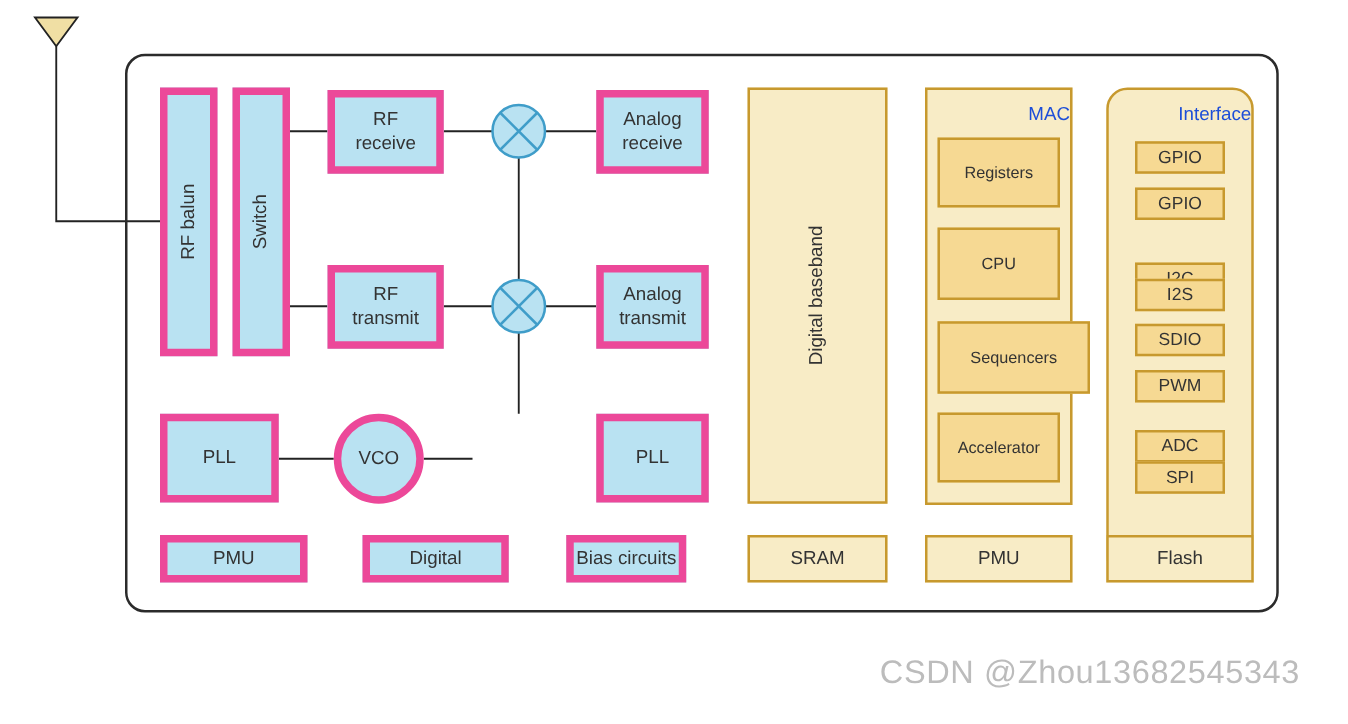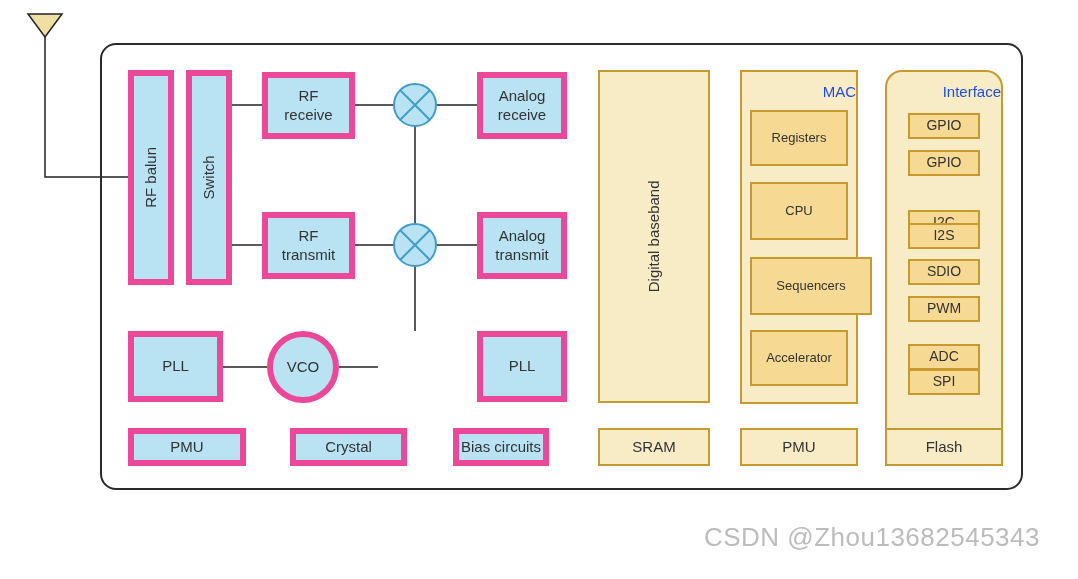--- a/index.html
+++ b/index.html
@@ -71,21 +71,21 @@
   <div class="block blue prewrap" style="left:262px; top:212px; width:93px; height:67px;">RF
 transmit</div>
   <div class="block blue prewrap" style="left:477px; top:212px; width:90px; height:67px;">Analog
 transmit</div>
 
   <div class="block blue" style="left:128px; top:331px; width:95px; height:71px;">PLL</div>
   <div class="block blue circle" style="left:267px; top:331px; width:72px; height:72px;">VCO</div>
   <div class="block blue" style="left:477px; top:331px; width:90px; height:71px;">PLL</div>
 
   <div class="block blue" style="left:128px; top:428px; width:118px; height:38px;">PMU</div>
-  <div class="block blue" style="left:290px; top:428px; width:117px; height:38px;">Crystal</div>
+  <div class="block blue" style="left:290px; top:428px; width:117px; height:38px;">Digital</div>
   <div class="block blue" style="left:453px; top:428px; width:96px; height:38px;">Bias circuits</div>
 
   <div class="block yellow vert" style="left:598px; top:70px; width:112px; height:333px;">
     <span>Digital baseband</span>
   </div>
   <div class="block yellow" style="left:598px; top:428px; width:112px; height:38px;">SRAM</div>
 
   <div class="group yellow" style="left:740px; top:70px; width:118px; height:334px;">
     <div class="group-title">MAC</div>
     <div class="block yellow-inner" style="left:8px; top:38px; width:98px; height:56px;">Registers</div>

